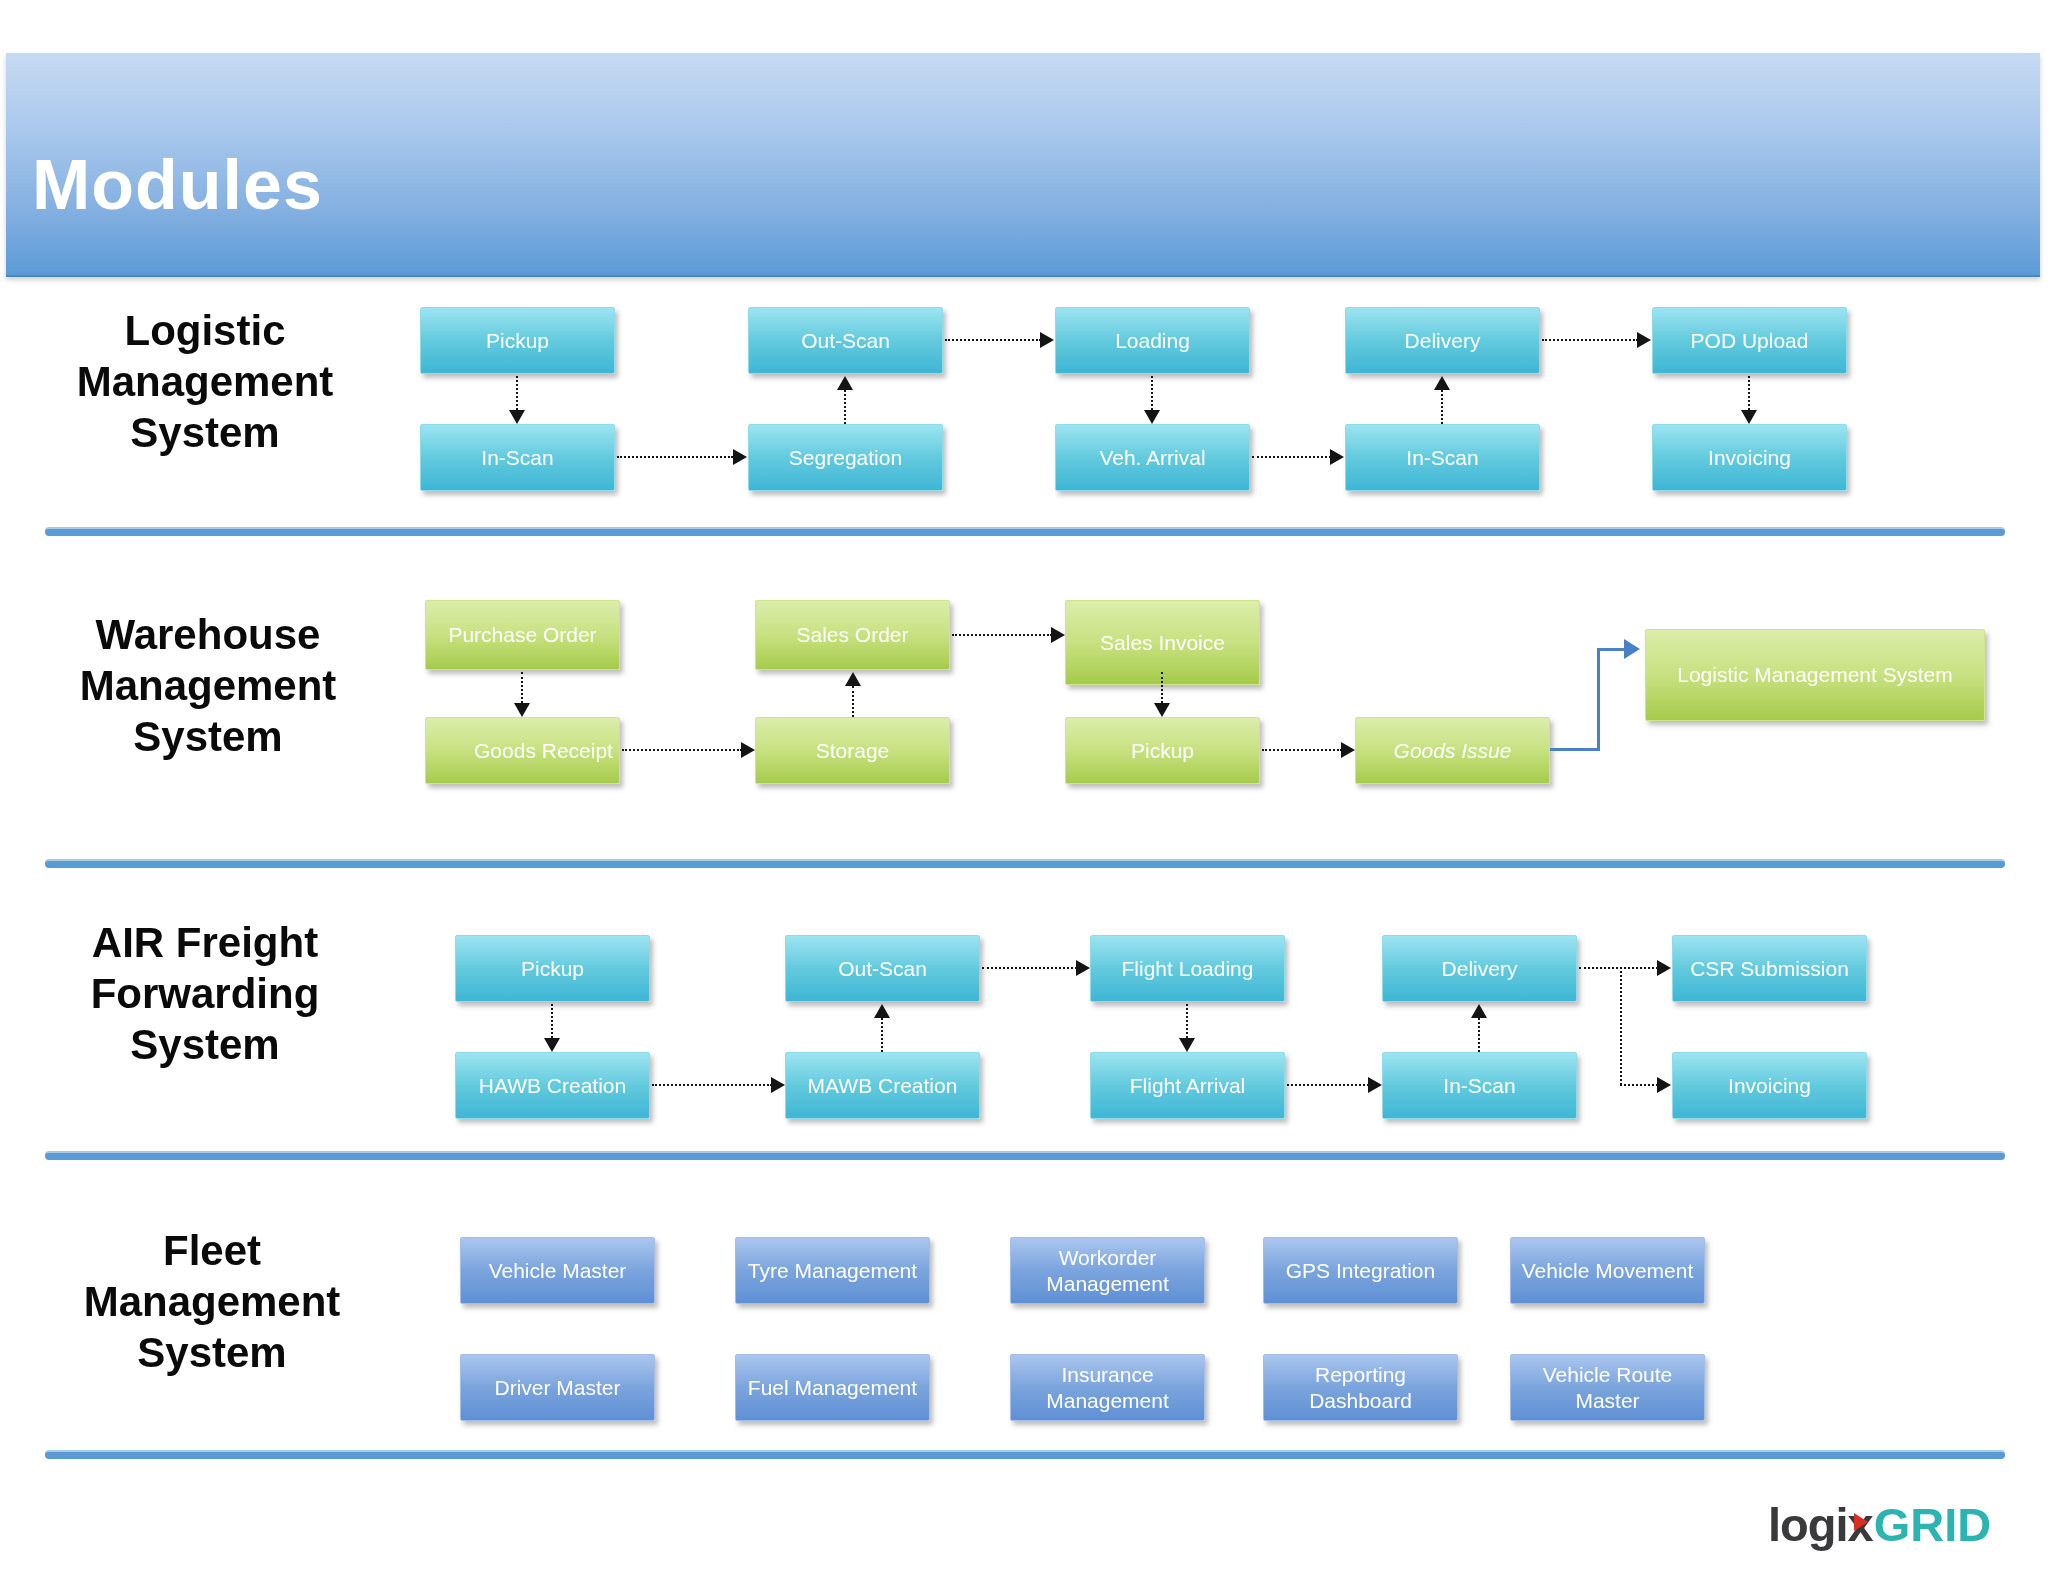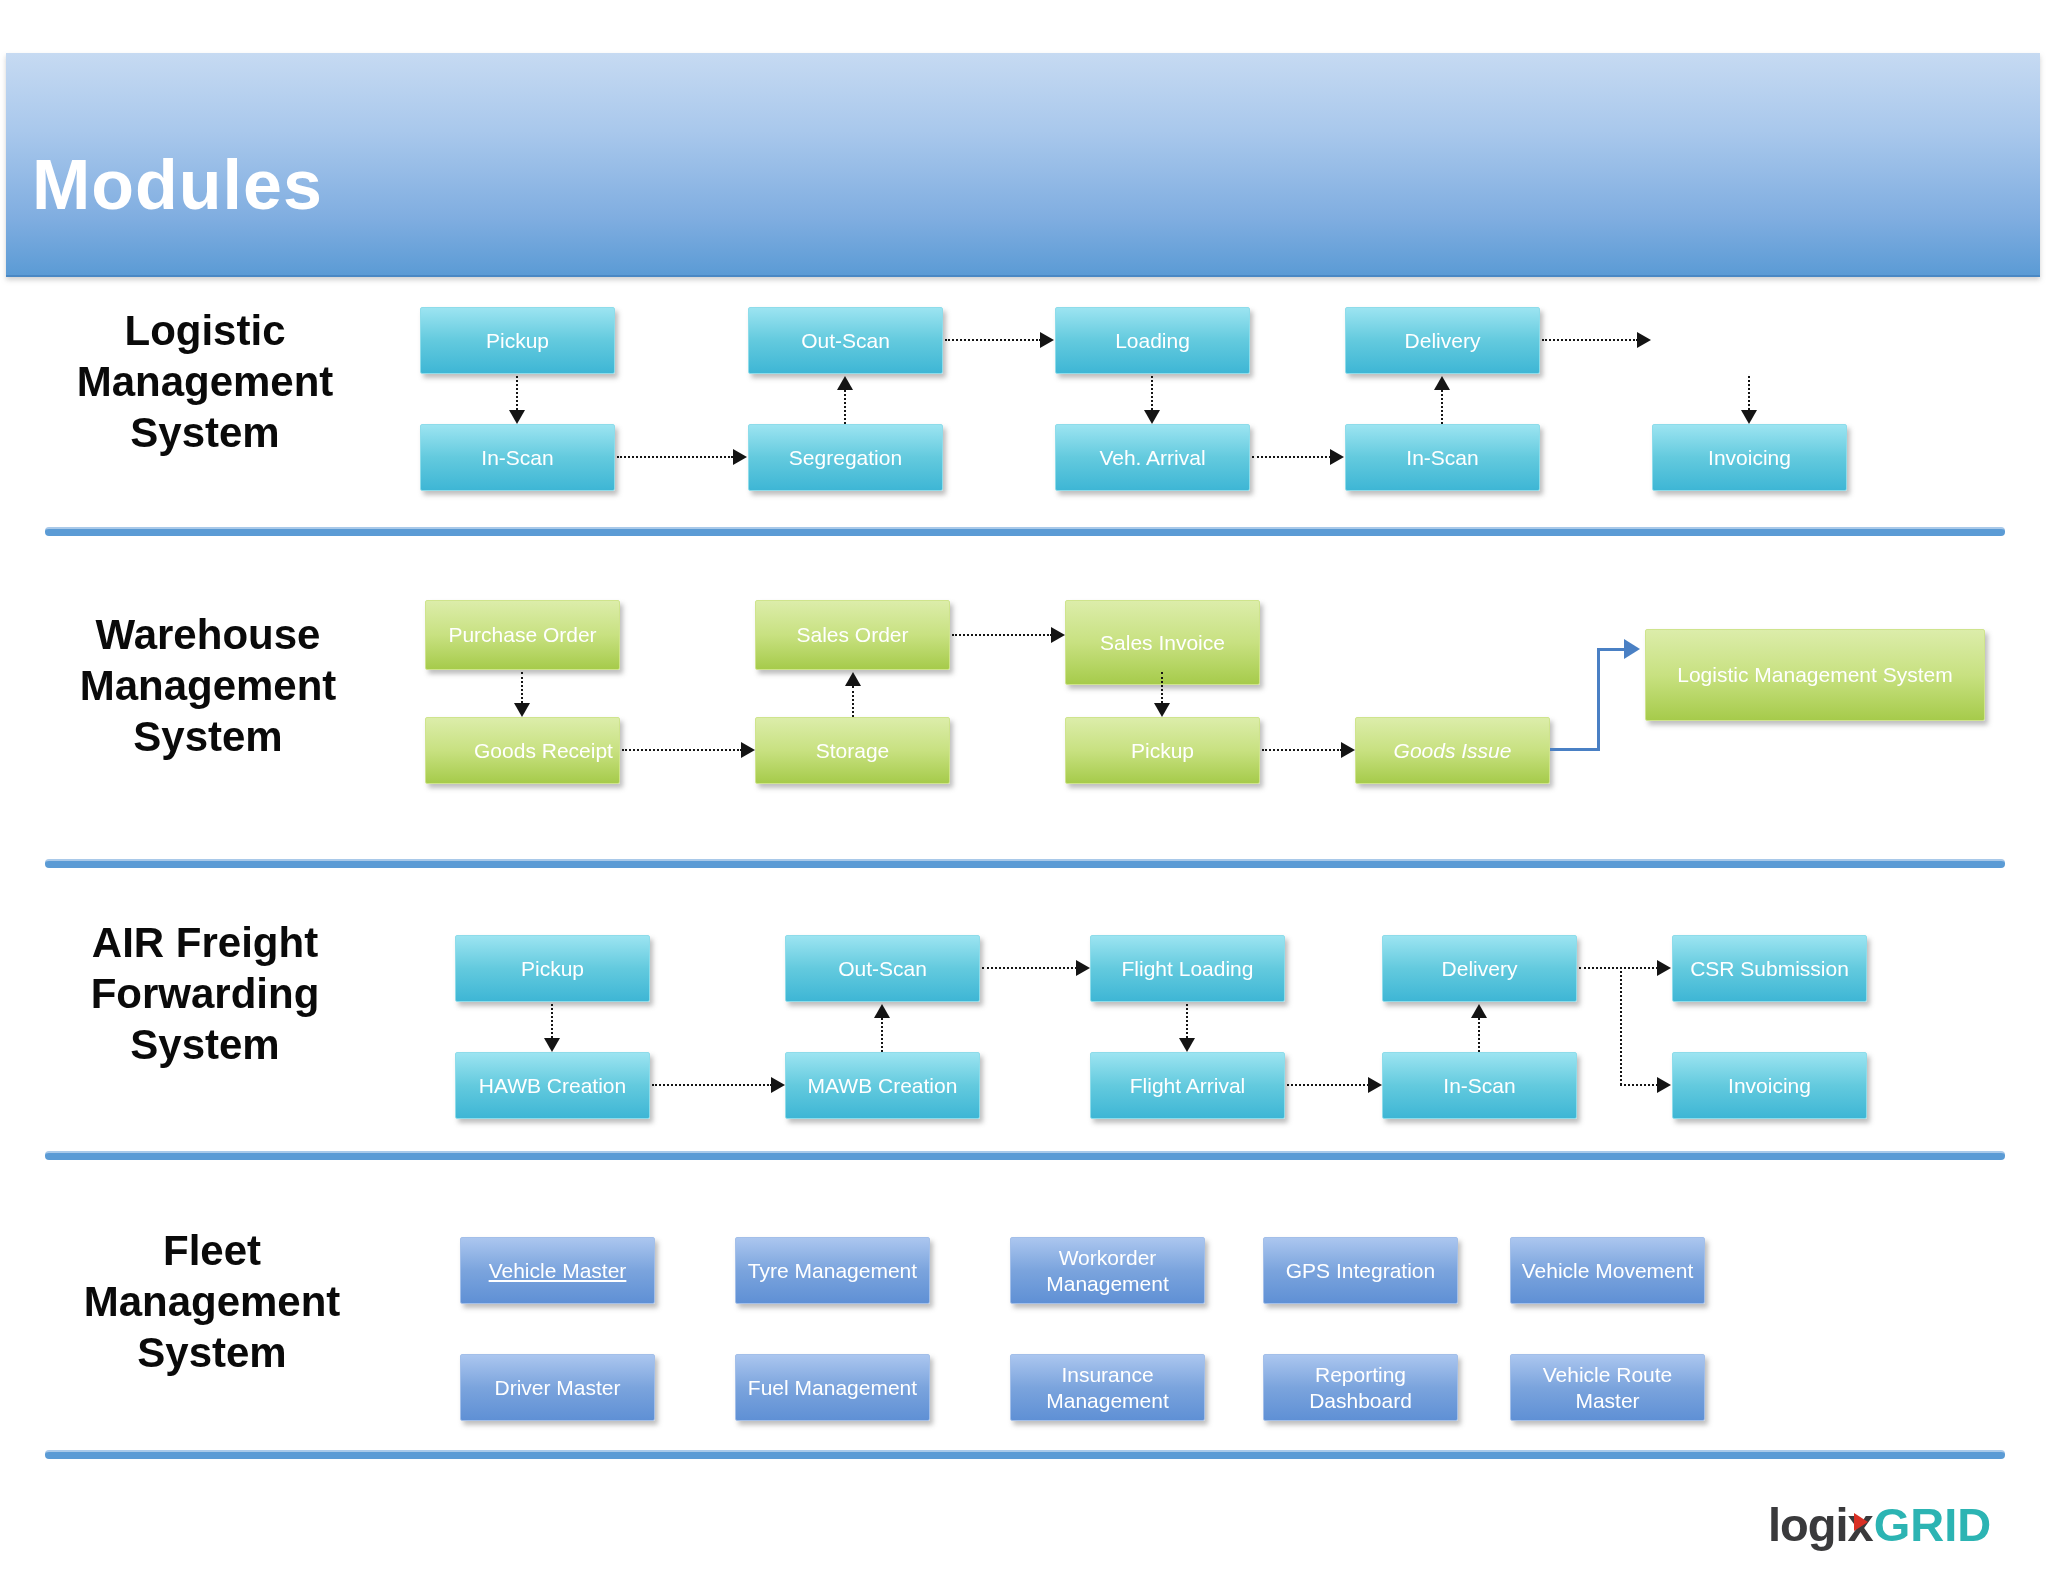--- a/index.html
+++ b/index.html
@@ -81,20 +81,21 @@
 
   <div class="divider" style="top:480px;"></div>
   <div class="divider" style="top:812px;"></div>
   <div class="divider" style="top:1104px;"></div>
   <div class="divider" style="top:1403px;"></div>
 
   <div class="box cyan" style="left:420px;  top:260px;">Pickup</div>
   <div class="box cyan" style="left:748px;  top:260px;">Out-Scan</div>
   <div class="box cyan" style="left:1055px; top:260px;">Loading</div>
   <div class="box cyan" style="left:1345px; top:260px;">Delivery</div>
+  <div class="box cyan" style="left:1652px; top:260px;">POD Upload</div>
   <div class="box cyan" style="left:420px;  top:377px;">In-Scan</div>
   <div class="box cyan" style="left:748px;  top:377px;">Segregation</div>
   <div class="box cyan" style="left:1055px; top:377px;">Veh. Arrival</div>
   <div class="box cyan" style="left:1345px; top:377px;">In-Scan</div>
   <div class="box cyan" style="left:1652px; top:377px;">Invoicing</div>
 
   <div class="ln-v" style="left:516px; top:329px; height:34px;"></div>
   <div class="ah ah-down" style="left:509px; top:363px;"></div>
   <div class="ln-h" style="left:617px; top:409px; width:116px;"></div>
   <div class="ah ah-right" style="left:733px; top:402px;"></div>
@@ -165,21 +166,21 @@
   <div class="ah ah-right" style="left:1368px; top:1030px;"></div>
   <div class="ah ah-up" style="left:1471px; top:957px;"></div>
   <div class="ln-v" style="left:1478px; top:971px; height:34px;"></div>
 
   <div class="ln-h" style="left:1579px; top:920px; width:79px;"></div>
   <div class="ah ah-right" style="left:1657px; top:913px;"></div>
   <div class="ln-v" style="left:1620px; top:920px; height:118px;"></div>
   <div class="ln-h" style="left:1620px; top:1037px; width:38px;"></div>
   <div class="ah ah-right" style="left:1657px; top:1030px;"></div>
 
-  <div class="box fleet" style="left:460px;  top:1190px;text-decoration:underline;">Vehicle Master</div>
+  <div class="box fleet" style="left:460px;  top:1190px;">Vehicle Master</div>
   <div class="box fleet" style="left:735px;  top:1190px;">Tyre Management</div>
   <div class="box fleet" style="left:1010px; top:1190px;">Workorder Management</div>
   <div class="box fleet" style="left:1263px; top:1190px;">GPS Integration</div>
   <div class="box fleet" style="left:1510px; top:1190px;">Vehicle Movement</div>
   <div class="box fleet" style="left:460px;  top:1307px;">Driver Master</div>
   <div class="box fleet" style="left:735px;  top:1307px;">Fuel Management</div>
   <div class="box fleet" style="left:1010px; top:1307px;">Insurance Management</div>
   <div class="box fleet" style="left:1263px; top:1307px;">Reporting Dashboard</div>
   <div class="box fleet" style="left:1510px; top:1307px;">Vehicle Route Master</div>
 

